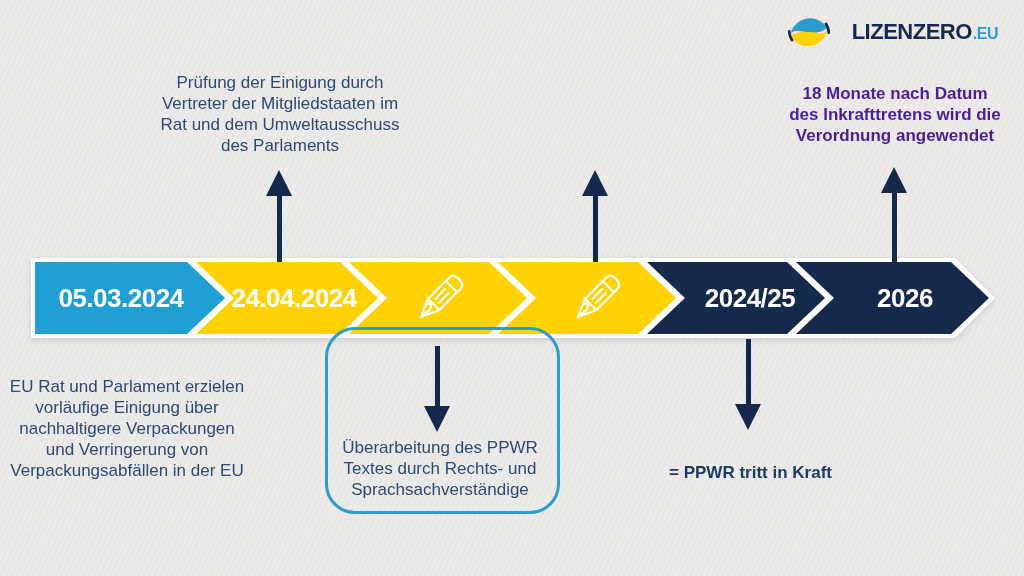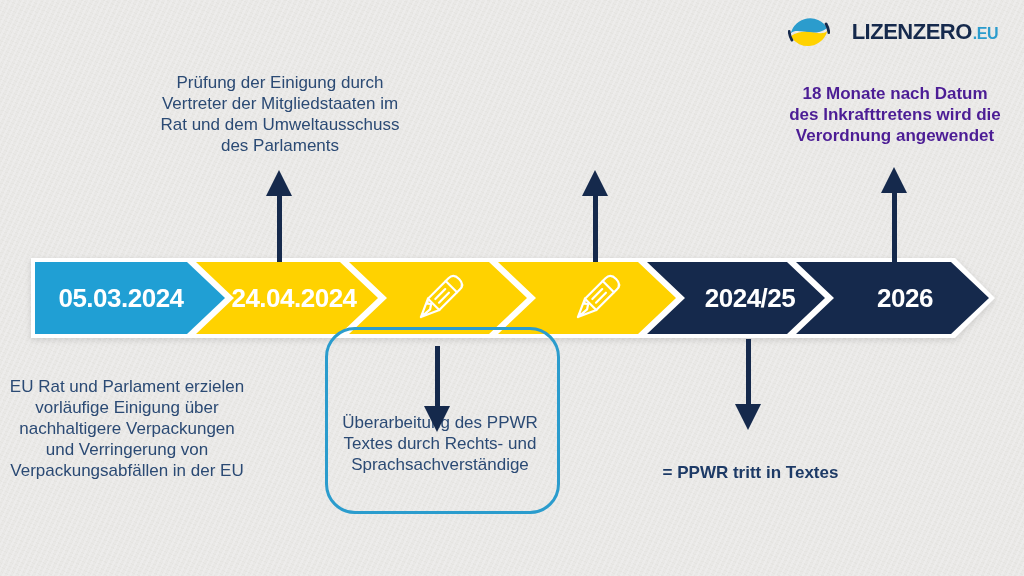--- a/index.html
+++ b/index.html
@@ -71,25 +71,25 @@
 des Parlaments</div>
   <div class="tblock bold" style="left:772px;top:83px;width:246px;">18 Monate nach Datum
 des Inkrafttretens wird die
 Verordnung angewendet</div>
 
   <div class="tblock" style="left:7px;top:376px;width:240px;">EU Rat und Parlament erzielen
 vorläufige Einigung über
 nachhaltigere Verpackungen
 und Verringerung von
 Verpackungsabfällen in der EU</div>
-  <div class="tblock" style="left:330px;top:412px;width:220px;">Überarbeitung des PPWR
+  <div class="tblock" style="left:330px;top:437px;width:220px;">Überarbeitung des PPWR
 Textes durch Rechts- und
 Sprachsachverständige</div>
   <div class="tblock" style="left:638px;top:441px;width:225px;">
-    <div class="boldline">= PPWR tritt in Textes</div>
+    <div class="boldline">= PPWR tritt in Kraft</div>
   </div>
 
   <div class="arrow up" style="left:266px;top:170px;height:92px;">
     <div class="head"></div>
     <div class="shaft"></div>
   </div>
   <div class="arrow up" style="left:582px;top:170px;height:92px;">
     <div class="head"></div>
     <div class="shaft"></div>
   </div>

